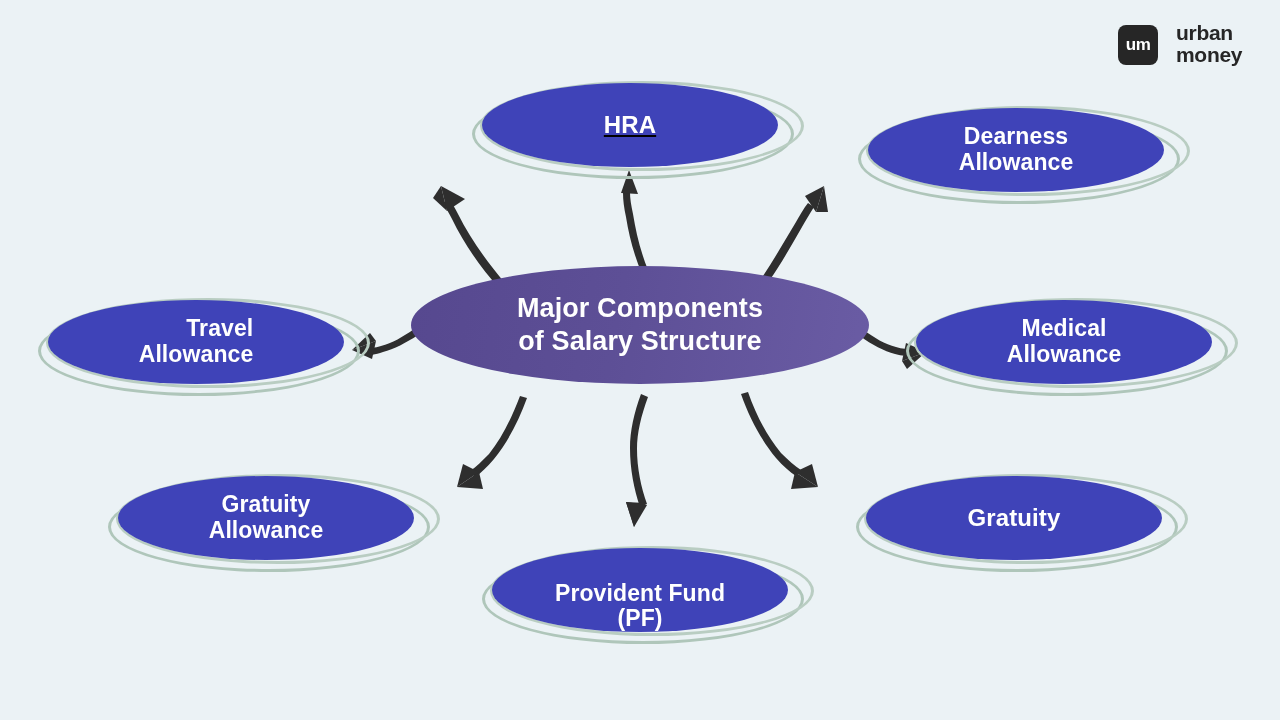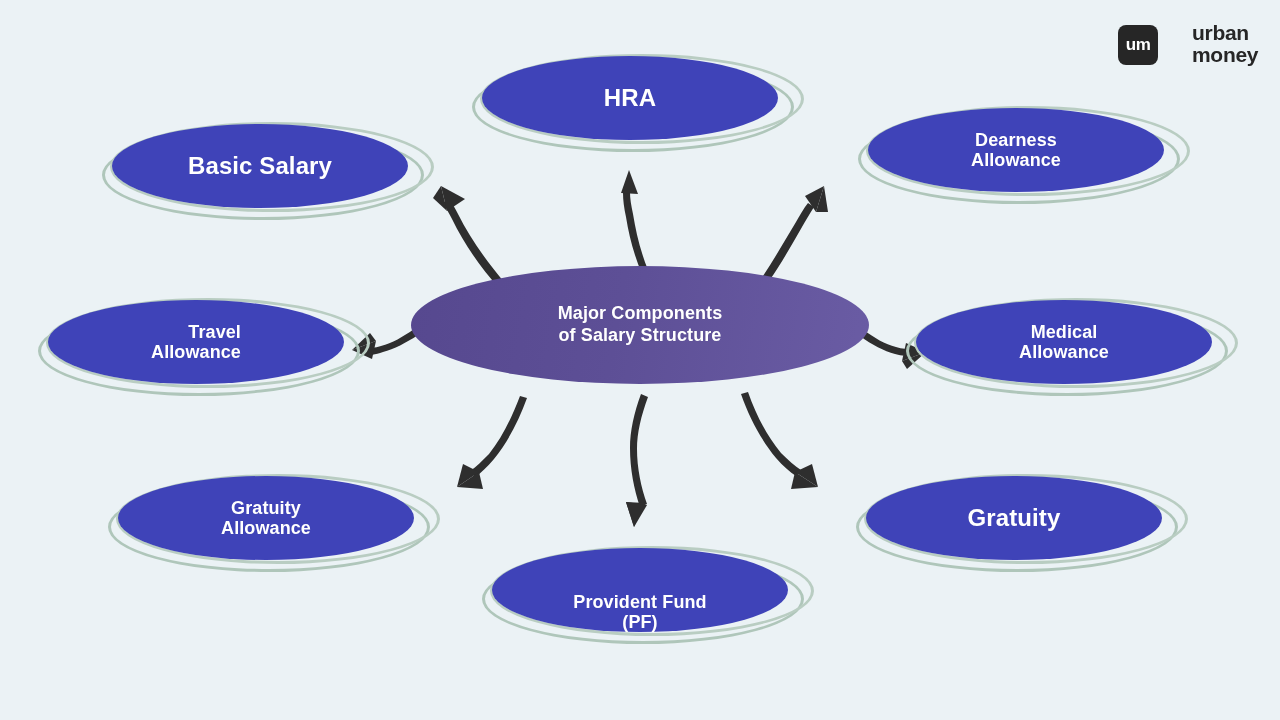--- a/index.html
+++ b/index.html
@@ -53,21 +53,21 @@
   }
   #center-node .ell {
     position: absolute;
     left: 0; top: 0;
     width: 100%; height: 100%;
     border-radius: 50%;
     background: linear-gradient(100deg, #56488F 0%, #5D4F96 45%, #6A5CA4 100%);
     z-index: 2;
   }
   #center-node .node-label {
-    font-size: 18px;
+    font-size: 27px;
     line-height: 1.22;
   }
 
   
   .branch .ell {
     position: absolute;
     left: 0; top: 0;
     width: 100%; height: 100%;
     border-radius: 50%;
     background: #3F43B8;
@@ -85,24 +85,24 @@
     right: -16px; bottom: -12px;
   }
   .branch .ring.r2 {
     left: -2px; top: -2px;
     right: -26px; bottom: -4px;
     border-color: #B9CDC2;
   }
   .branch .node-label {
     font-size: 24px;
   }
-  .branch.small .node-label { font-size: 18px; }
+  .branch.small .node-label { font-size: 23px; }
 
   #node-basic-salary  { left: 112px; top: 124px;  width: 296px; height: 84px; }
-  #node-hra           { left: 482px; top: 56px;   width: 296px; height: 84px; }
+  #node-hra           { left: 482px; top: 83px;   width: 296px; height: 84px; text-decoration: underline; }
   #node-dearness      { left: 868px; top: 108px;  width: 296px; height: 84px; }
   #node-travel        { left: 48px;  top: 300px;  width: 296px; height: 84px; text-align: right; }
   #node-medical       { left: 916px; top: 300px;  width: 296px; height: 84px; }
   #node-special       { left: 118px; top: 476px;  width: 296px; height: 84px; }
   #node-provident     { left: 492px; top: 548px;  width: 296px; height: 84px; align-items: flex-end; }
   #node-gratuity      { left: 866px; top: 476px;  width: 296px; height: 84px; align-items: center; }
 
   
   #logo {
     position: absolute;
@@ -126,21 +126,20 @@
     font-weight: bold;
     letter-spacing: -0.5px;
   }
   #logo-word {
     color: #262626;
     font-size: 21px;
     font-weight: bold;
     line-height: 1.03;
     letter-spacing: -0.3px;
     white-space: pre-line;
-    margin-left: 16px;
   }
 </style>
 </head>
 <body>
 
 <div id="canvas">
 
   <svg id="diagram-svg" viewBox="0 0 1280 720">
     <defs>
       <style>
@@ -195,26 +194,20 @@
       <path class="arw" d="M818,487 L812,464 L795,472 Z"></path>
     </g>
   </svg>
 
   <div id="center-node" class="node">
     <div class="ell"></div>
     <div class="node-label">Major Components
 of Salary Structure</div>
   </div>
 
-  <div id="node-basic-salary" class="node branch">
-    <div class="ring r1"></div>
-    <div class="ring r2"></div>
-    <div class="ell"></div>
-    <div class="node-label">Basic Salary</div>
-  </div>
 
   <div id="node-hra" class="node branch">
     <div class="ring r1"></div>
     <div class="ring r2"></div>
     <div class="ell"></div>
     <div class="node-label">HRA</div>
   </div>
 
   <div id="node-dearness" class="node branch small">
     <div class="ring r1"></div>

